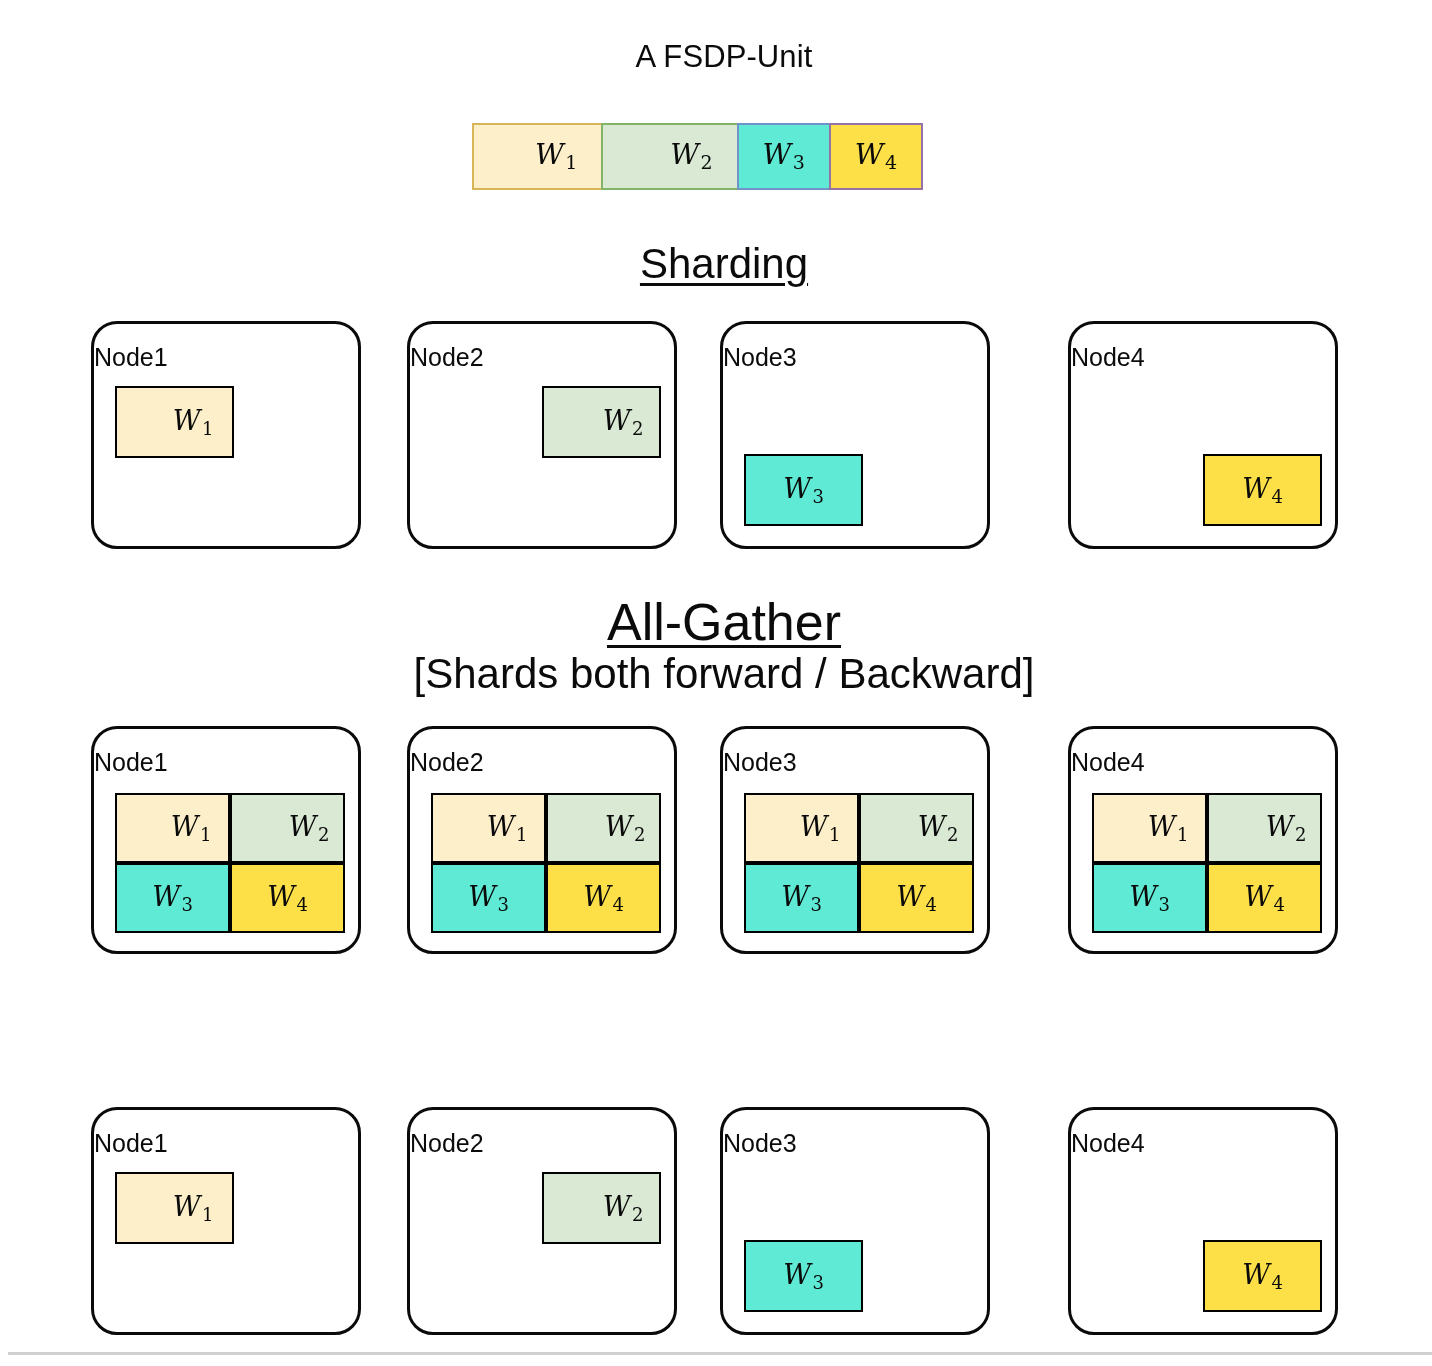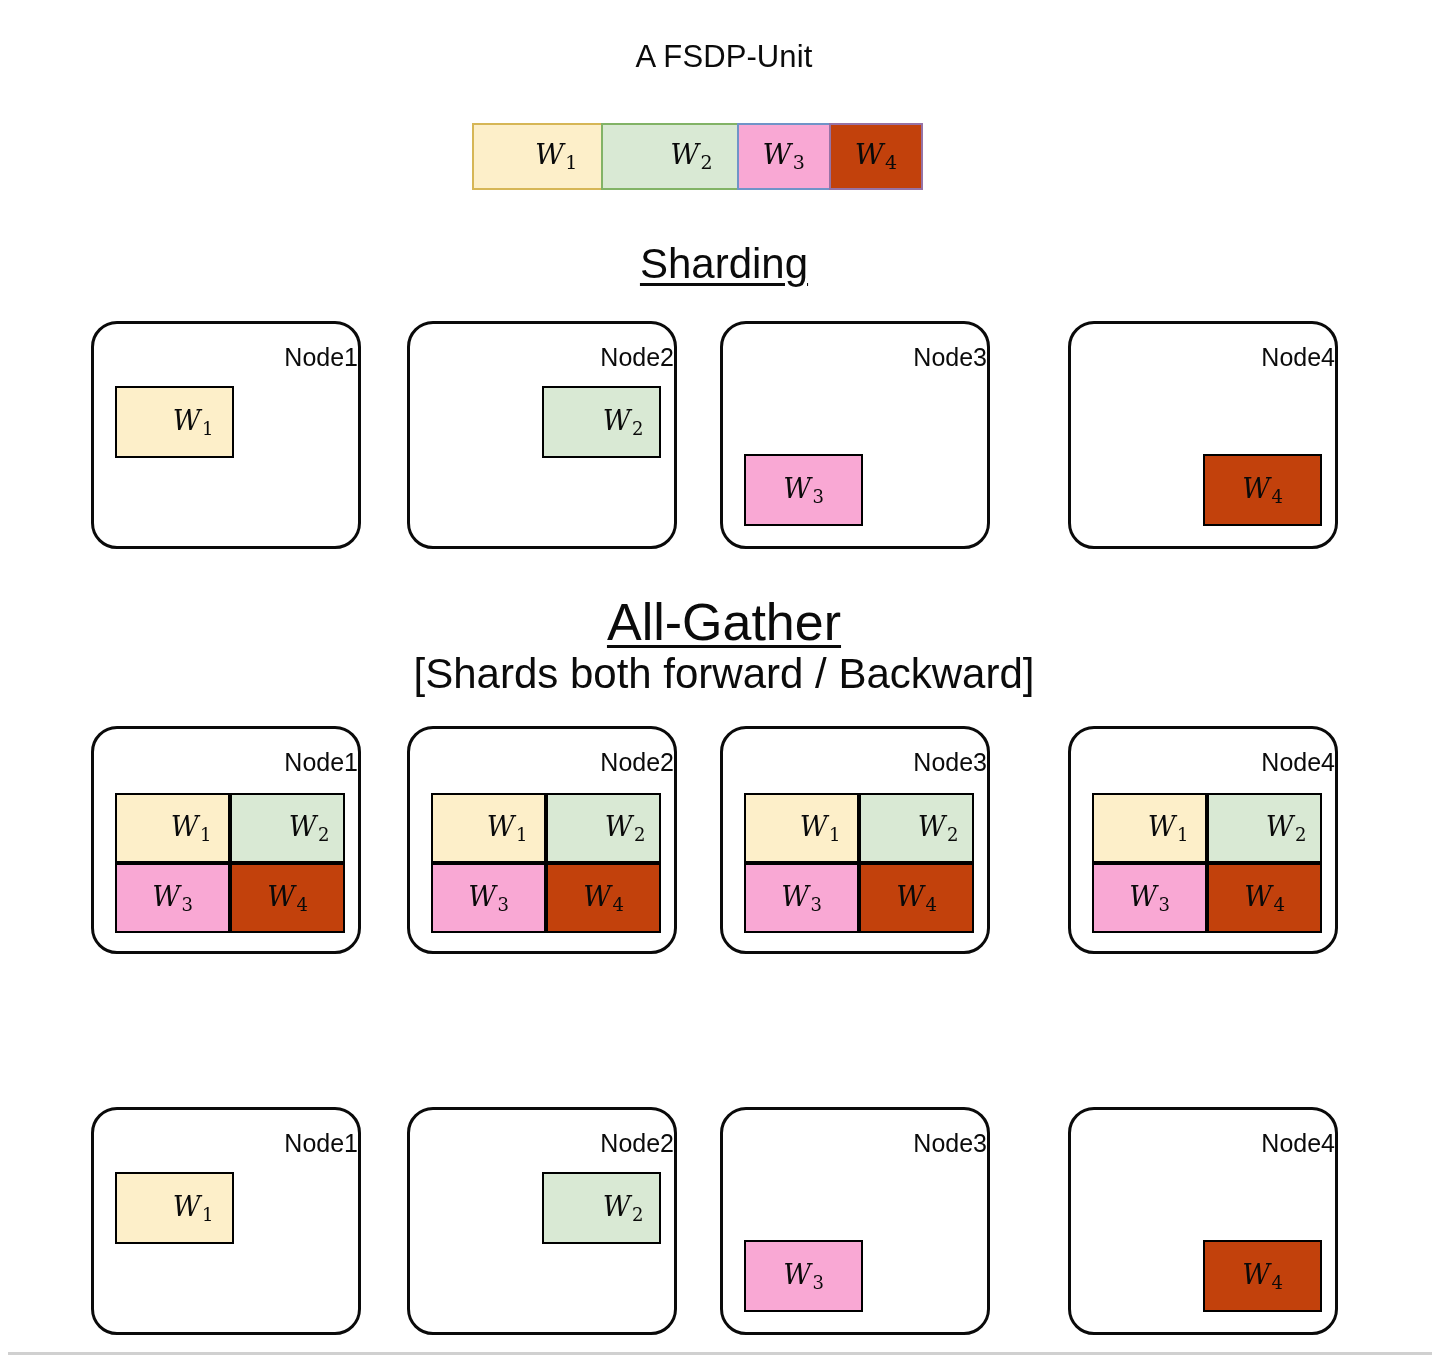--- a/index.html
+++ b/index.html
@@ -83,22 +83,22 @@
     display: flex;
     align-items: center;
     justify-content: center;
     box-sizing: border-box;
   }
   .unit-cell:first-child { margin-left: 0; }
 
   
   .sh-yellow { background: #fdefc9; border-color: #d6b656; padding-left: 37px; }
   .sh-green  { background: #d9e9d4; border-color: #82b366; padding-left: 43px; }
-  .sh-blue   { background: #f9a8d4; border-color: #7094c8; }
-  .sh-purple { background: #c2410c; border-color: #9673a6; }
+  .sh-blue   { background: #5eead4; border-color: #7094c8; }
+  .sh-purple { background: #fde047; border-color: #9673a6; }
 
   
   .node-row {
     position: absolute;
     left: 83px;
     width: 1266px;
     height: 228px;
   }
   .row-sharding  { top: 321px; }
   .row-allgather { top: 726px; }
@@ -117,21 +117,21 @@
   .node-box.n1 { left: 0px; }
   .node-box.n2 { left: 316px; }
   .node-box.n3 { left: 629px; }
   .node-box.n4 { left: 944px; margin-left: 33px; }
 
   .node-label {
     position: absolute;
     left: 0;
     top: 18px;
     width: 100%;
-    text-align: right;
+    text-align: left;
     font-size: 25px;
     line-height: 30px;
     color: #0b0b0b;
     font-family: "Liberation Sans", sans-serif;
     white-space: nowrap;
   }
 
   
   .shard-grid {
     position: absolute;

